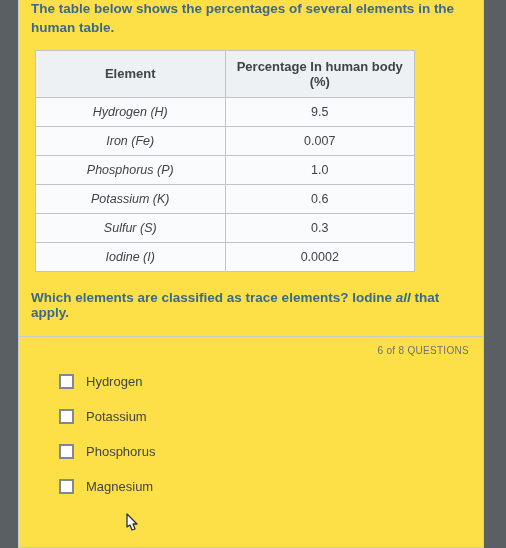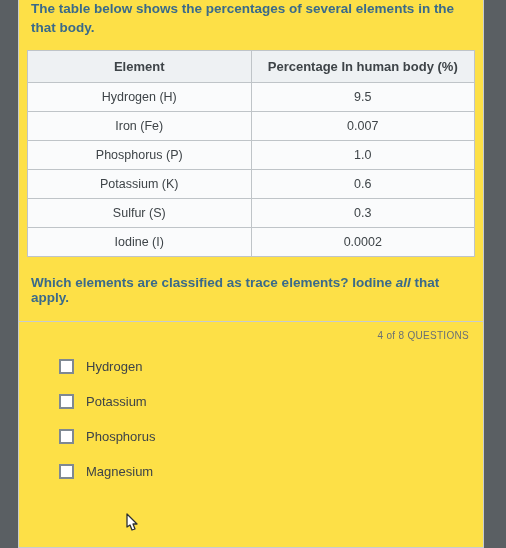--- a/index.html
+++ b/index.html
@@ -22,37 +22,37 @@
   }
   .prompt {
     color: #3a6a8a;
     font-weight: bold;
     font-size: 13.5px;
     padding: 0 12px 12px 12px;
     line-height: 1.4;
   }
   table {
     border-collapse: collapse;
-    width: 448px;
-    margin: 0 8px 14px 8px;
+    width: 380px;
+    margin: 0 8px 14px 16px;
     background: #fafbfc;
     font-size: 12.5px;
   }
   th, td {
     border: 1px solid #bfc4c8;
     text-align: center;
     color: #3e4448;
   }
   th {
     font-weight: bold;
     padding: 8px 4px;
     background: #eef1f3;
     font-size: 13px;
   }
-  td.el { width: 50%; padding: 7px 12px; }
+  td.el { width: 50%; padding: 7px 12px; font-style: italic; }
   td.pc { width: 50%; padding: 1px 4px; }
   .question {
     color: #3a6a8a;
     font-weight: bold;
     font-size: 13.5px;
     padding: 4px 12px 10px 12px;
   }
   .question .em { font-style: italic; }
   .divider {
     height: 1px;
@@ -95,21 +95,21 @@
   }
   .cursor svg { display:block; }
 </style>
 </head>
 <body>
 
 <div class="card">
 
   <div class="prompt">
     <span>The table below shows the percentages of several elements in the</span><br>
-    <span>that body.</span>
+    <span>human table.</span>
   </div>
 
   <table>
     <thead>
       <tr>
         <th>Element</th>
         <th>Percentage In human body (%)</th>
       </tr>
     </thead>
     <tbody>
@@ -139,21 +139,21 @@
       </tr>
     </tbody>
   </table>
 
   <div class="question">
     <span>Which elements are classified as trace elements? Iodine </span><span class="em">all</span><span> that apply.</span>
   </div>
 
   <div class="divider"></div>
 
-  <div class="counter">4 of 8 QUESTIONS</div>
+  <div class="counter">6 of 8 QUESTIONS</div>
 
   <div class="options">
     <label class="option">
       <span class="chk"></span>
       <span class="opt-label">Hydrogen</span>
     </label>
     <label class="option">
       <span class="chk"></span>
       <span class="opt-label">Potassium</span>
     </label>

